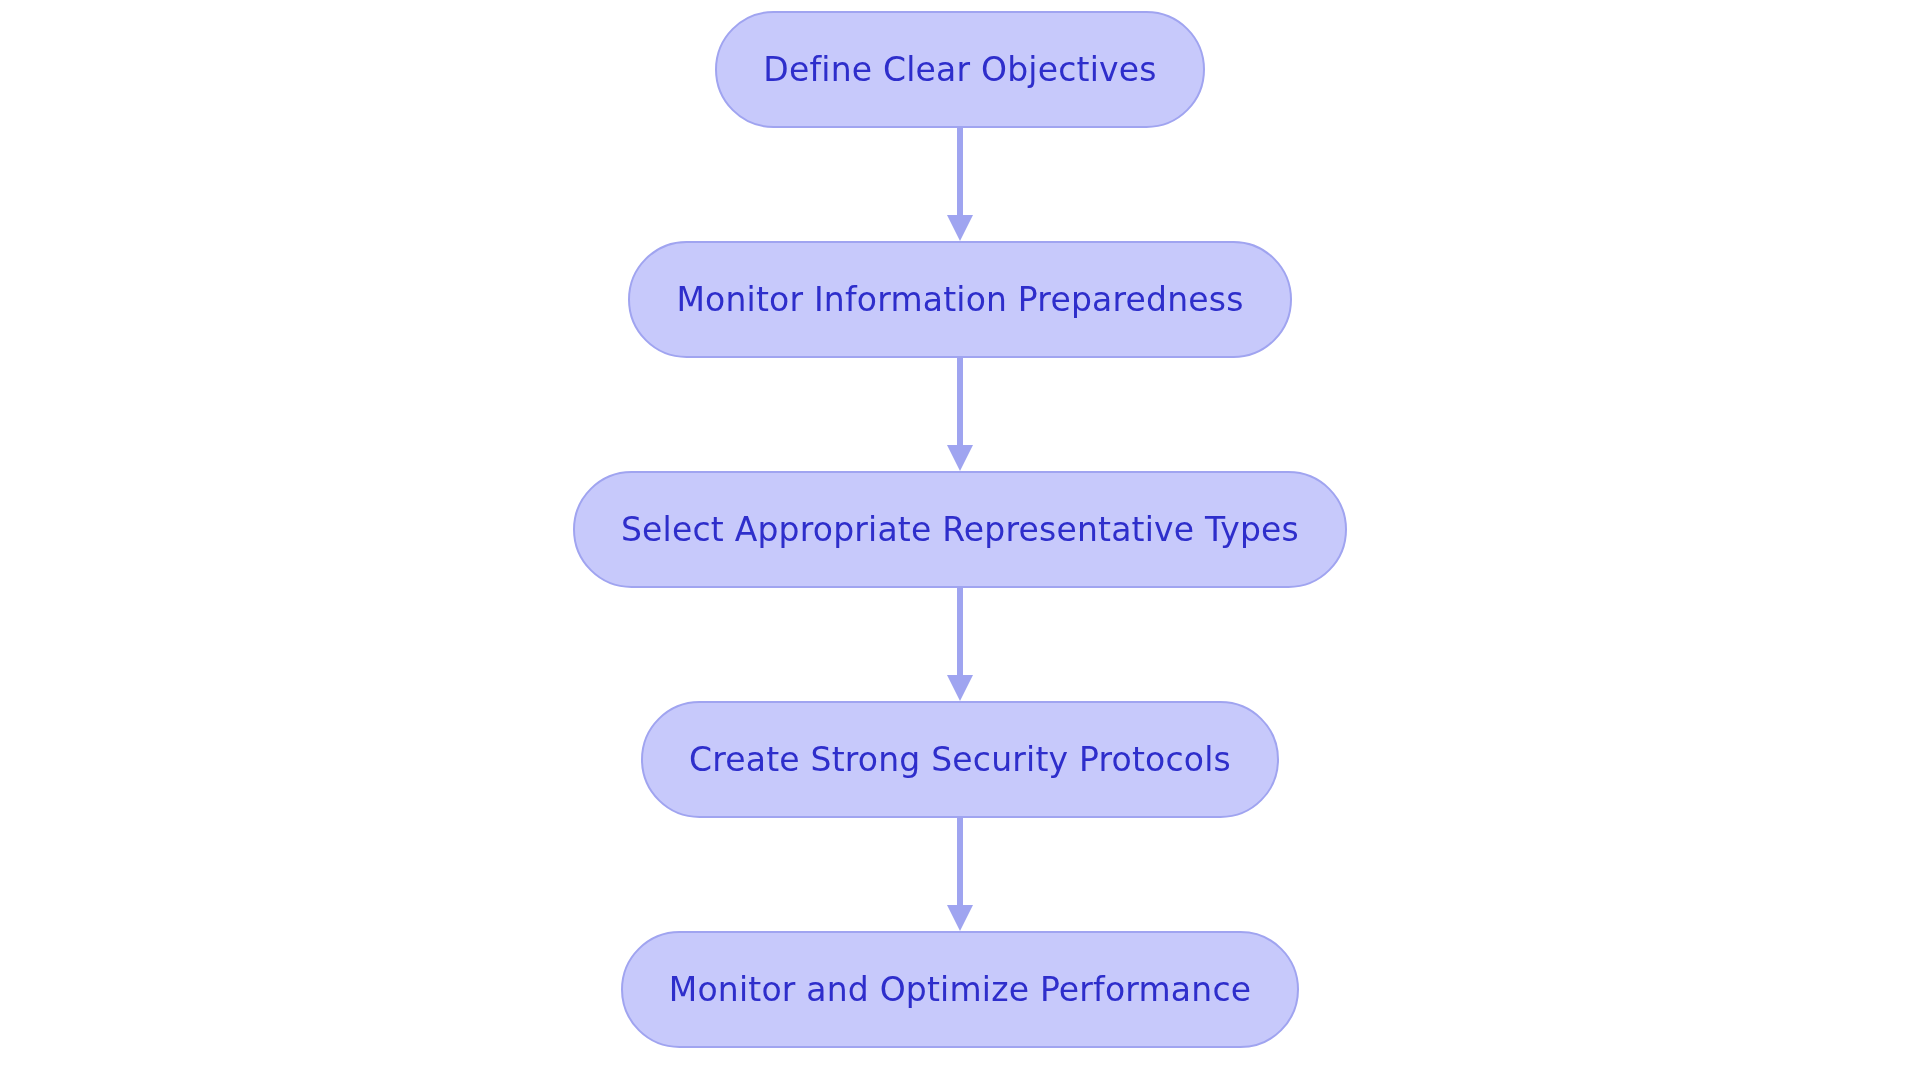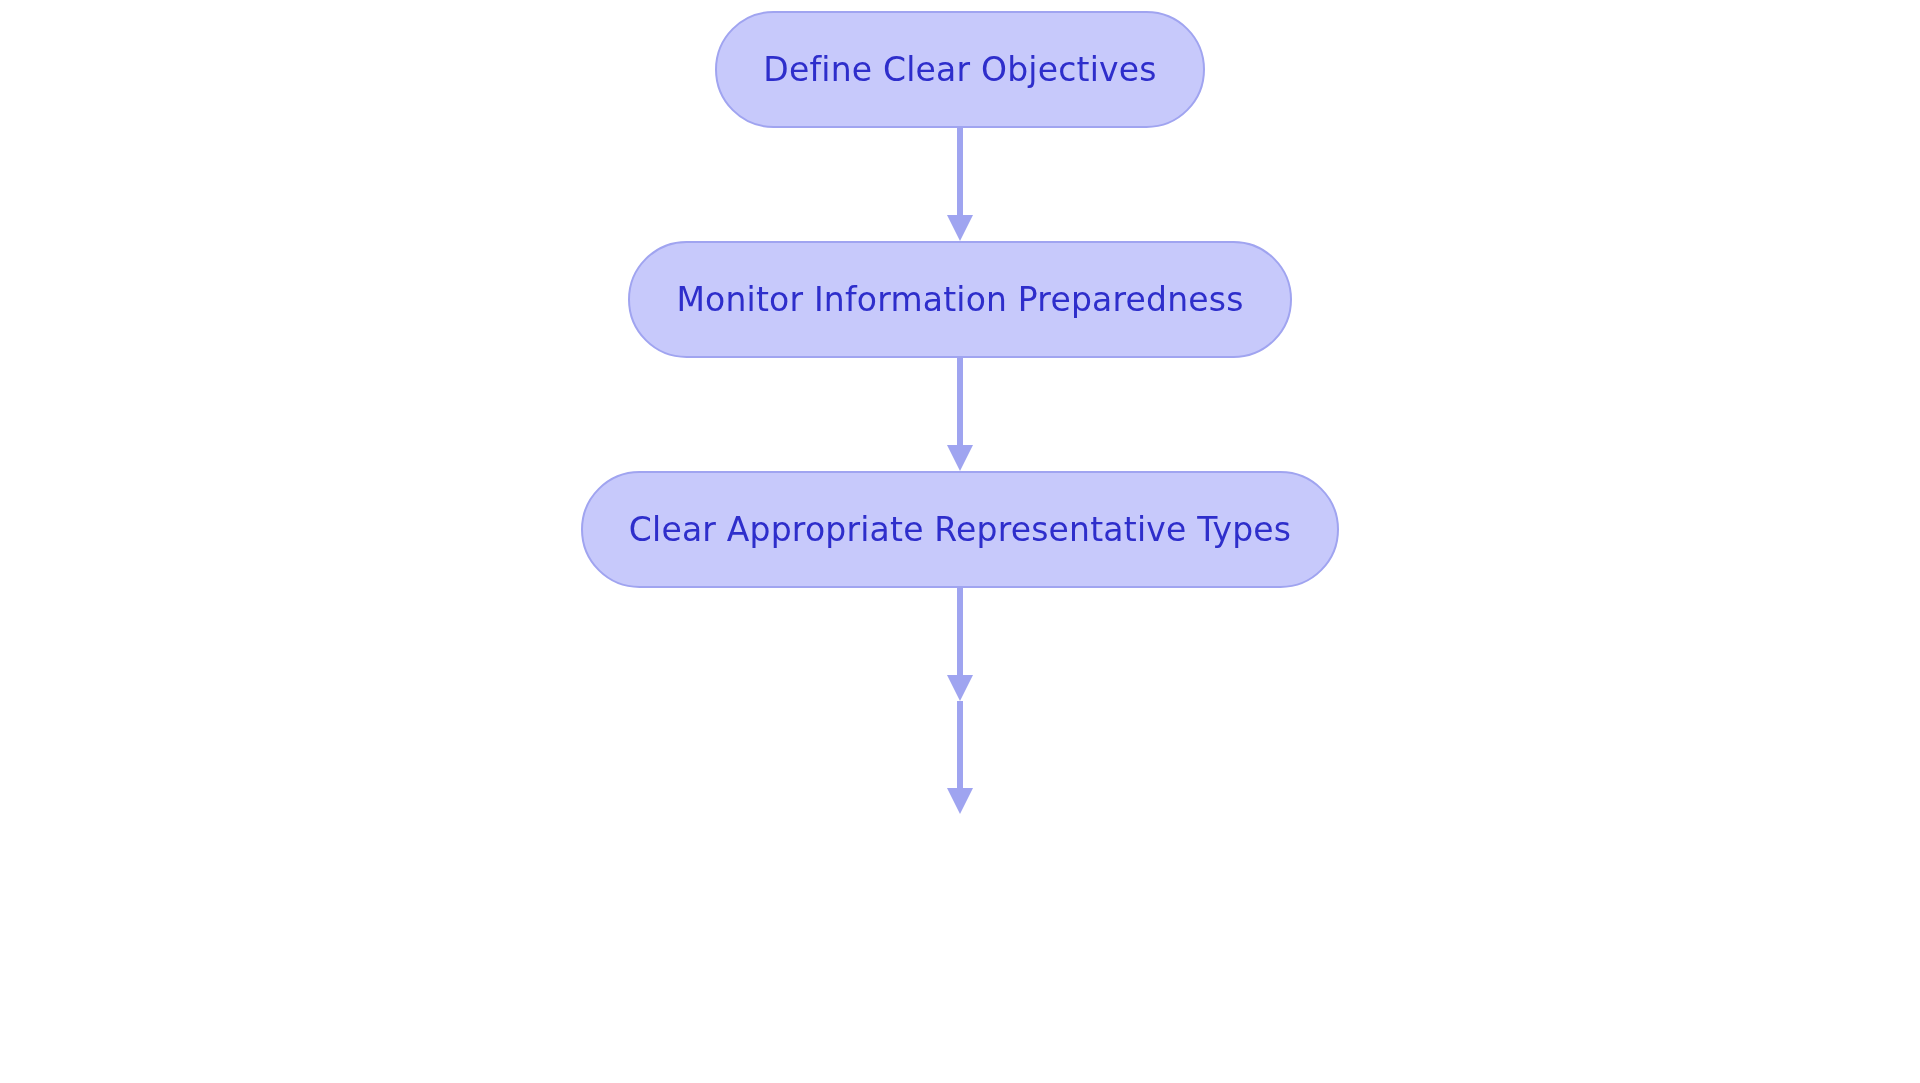--- a/index.html
+++ b/index.html
@@ -102,29 +102,35 @@
     <div class="flow-node">
       <span class="flow-node-label">Monitor Information Preparedness</span>
     </div>
 
     <div class="flow-connector">
       <div class="connector-line"></div>
       <div class="connector-arrowhead"></div>
     </div>
 
     <div class="flow-node">
-      <span class="flow-node-label">Clear Appropriate Representative Types</span>
+      <span class="flow-node-label">Select Appropriate Representative Types</span>
     </div>
 
     <div class="flow-connector">
       <div class="connector-line"></div>
       <div class="connector-arrowhead"></div>
     </div>
 
+    <div class="flow-node">
+      <span class="flow-node-label">Create Strong Security Protocols</span>
+    </div>
 
     <div class="flow-connector">
       <div class="connector-line"></div>
       <div class="connector-arrowhead"></div>
     </div>
 
+    <div class="flow-node">
+      <span class="flow-node-label">Monitor and Optimize Performance</span>
+    </div>
 
   </div>
 </div>
 
 </body></html>

